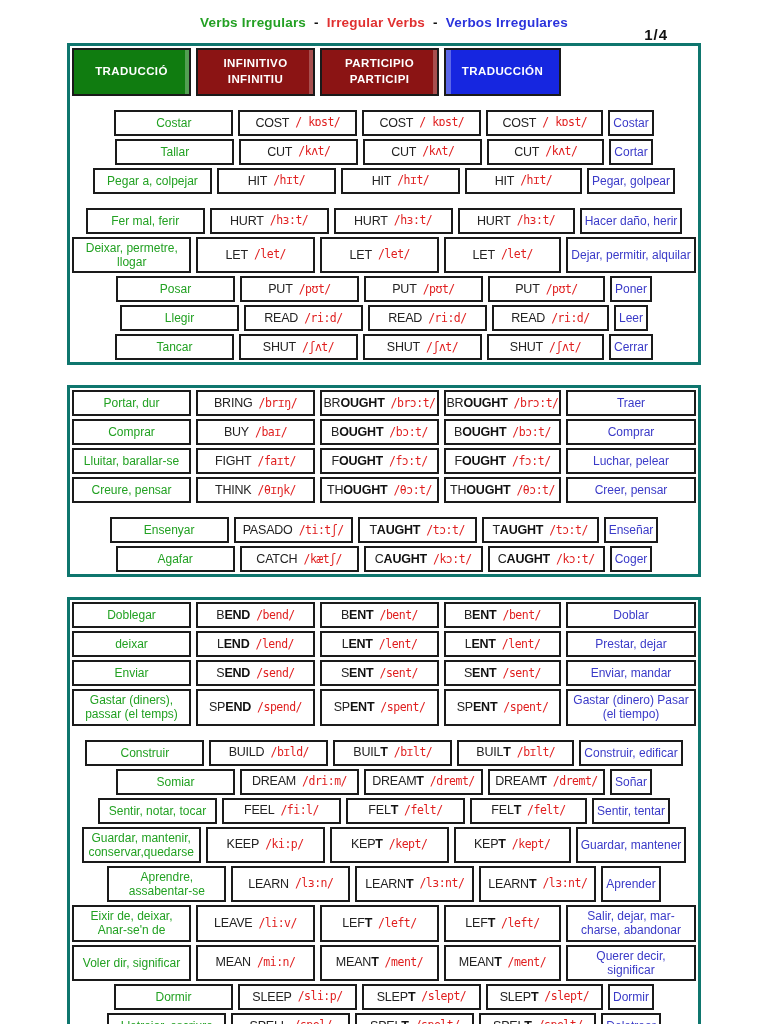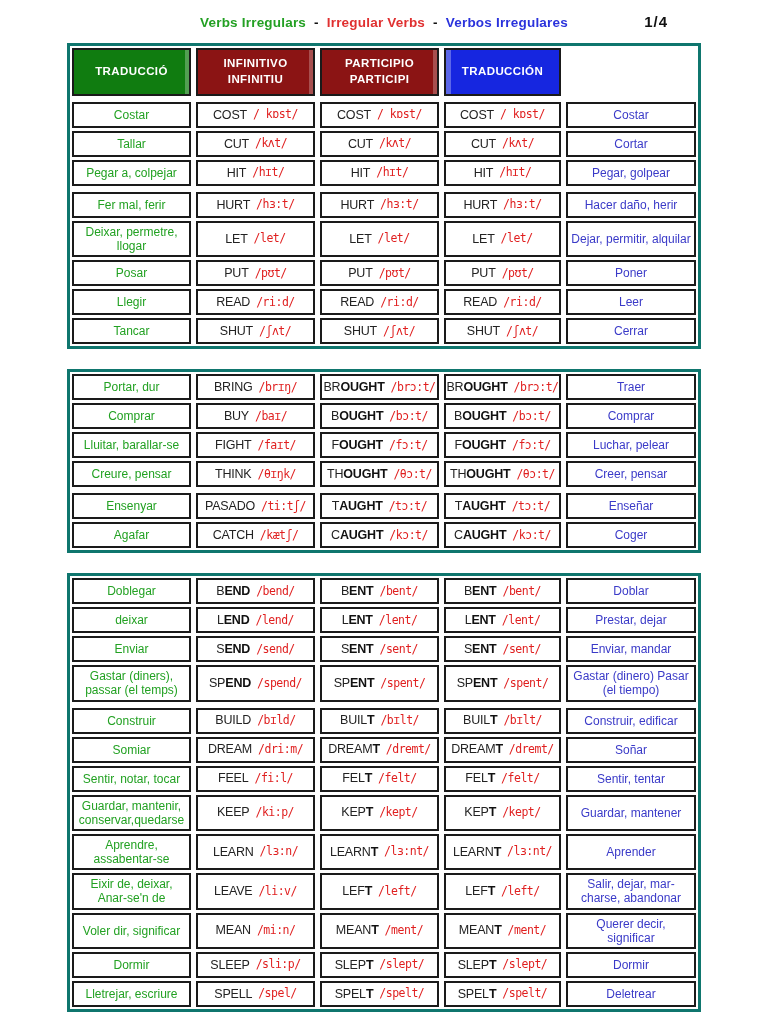--- a/index.html
+++ b/index.html
@@ -10,30 +10,30 @@
   }
   .title-bar{
     position:relative;width:768px;padding-top:15px;height:22px;
     text-align:center;font-size:13.5px;font-weight:bold;letter-spacing:.2px;
   }
   .title-bar .t-ca{color:#23a023;}
   .title-bar .t-en{color:#e03030;margin-top:44px;}
   .title-bar .t-es{color:#2a32dc;}
   .title-bar .t-sep{color:#111;padding:0 8px;font-weight:bold;}
   .page-num{
-    position:absolute;top:13px;right:100px;color:#111;
+    position:absolute;top:26px;right:100px;color:#111;
     font-size:15px;font-weight:bold;letter-spacing:1px;
   }
   .tables-area{width:634px;margin:6px auto 0 auto;}
   .vtable{
     border:3px solid #0f766e;background:#fff;padding:2px;
     box-sizing:border-box;width:634px;margin-bottom:20px;
   }
   .vgroup{display:flex;flex-direction:column;gap:3px;}
-  .vgroup + .vgroup{margin-top:6px;}
+  .vgroup + .vgroup{margin-top:14px;align-items:center;}
   .vrow{
     display:grid;grid-template-columns:119px 119px 119px 117px 1fr;
     column-gap:5px;
   }
   .cell{
     border:2px solid #1a1a1a;background:#fff;box-sizing:border-box;
     min-height:26px;display:flex;align-items:center;justify-content:center;
     text-align:center;padding:2px 3px;line-height:1.18;
   }
   .hcell{

